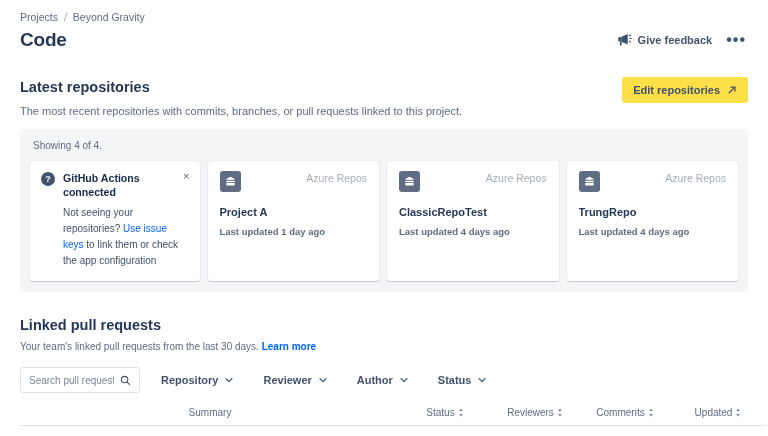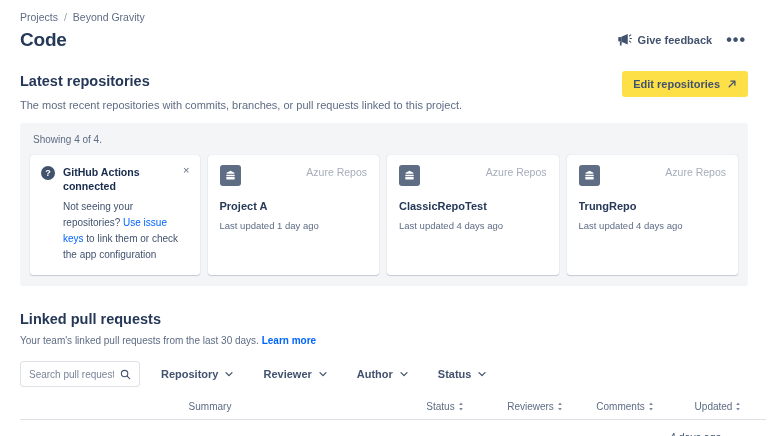--- a/index.html
+++ b/index.html
@@ -17,21 +17,21 @@
   .breadcrumb a { color: #5E6C84; text-decoration: none; }
   .breadcrumb .sep { color: #97A0AF; }
   .title-row { display: flex; align-items: flex-start; justify-content: space-between; margin-top: 3px; }
   .page-title { font-size: 19px; font-weight: 700; color: #253858; letter-spacing: -0.2px; line-height: 26px; }
   .header-actions { display: flex; align-items: center; gap: 12px; padding-top: 6px; }
   .feedback { display: flex; align-items: center; gap: 6px; font-size: 11px; font-weight: 700; color: #42526E; cursor: pointer; }
   .megaphone { width: 15px; height: 14px; display: block; }
   .more-btn { font-size: 16px; color: #42526E; letter-spacing: 1px; line-height: 10px; cursor: pointer; font-weight: 700; padding: 0 2px; }
 
   
-  .section { margin-top: 18px; }
+  .section { margin-top: 24px; }
   .section-head { display: flex; align-items: flex-start; justify-content: space-between; }
   .section-title { font-size: 14.5px; font-weight: 600; color: #253858; line-height: 20px; }
   .section-sub { font-size: 11px; color: #5E6C84; margin-top: 7px; line-height: 14px; }
   .btn-ghost {
     background: #fde047; border: none; border-radius: 3px;
     font-family: "Liberation Sans", sans-serif;
     font-size: 11px; font-weight: 600; color: #42526E;
     padding: 7px 11px; display: inline-flex; align-items: center; gap: 7px; cursor: pointer;
   }
   .ext-arrow { width: 10px; height: 10px; display: block; }
@@ -50,21 +50,21 @@
   .info-close { position: absolute; top: 9px; right: 10px; font-size: 11px; color: #5E6C84; cursor: pointer; line-height: 12px; }
   .info-body { font-size: 10px; color: #42526E; line-height: 16px; margin-top: 6px; padding-left: 22px; padding-right: 6px; }
   .info-body a { color: #0065FF; text-decoration: none; }
 
   
   .repo-card { padding: 10px 12px 12px 12px; position: relative; }
   .repo-provider { position: absolute; top: 10px; right: 12px; font-size: 10.5px; color: #A5ADBA; line-height: 14px; }
   .repo-icon { width: 21px; height: 21px; border-radius: 3px; background: #5E6C84; display: flex; align-items: center; justify-content: center; }
   .repo-icon svg { width: 13px; height: 13px; display: block; }
   .repo-name { font-size: 11px; font-weight: 700; color: #253858; margin-top: 13px; line-height: 14px; white-space: nowrap; overflow: hidden; text-overflow: ellipsis; }
-  .repo-updated { font-size: 9.5px; color: #5E6C84; margin-top: 6px; line-height: 13px; }
+  .repo-updated { font-size: 9.5px; color: #5E6C84; margin-top: 6px; line-height: 13px; font-weight: bold; }
 
   
   .pr-section { margin-top: 23px; }
   .pr-sub { font-size: 10px; color: #5E6C84; margin-top: 5px; line-height: 14px; }
   .pr-sub a { color: #0065FF; text-decoration: none; font-weight: 600; }
 
   .filters { display: flex; align-items: center; gap: 4px; margin-top: 13px; }
   .search-box {
     display: flex; align-items: center; gap: 6px;
     width: 120px; height: 26px; border: 1px solid #DFE1E6; border-radius: 3px;

